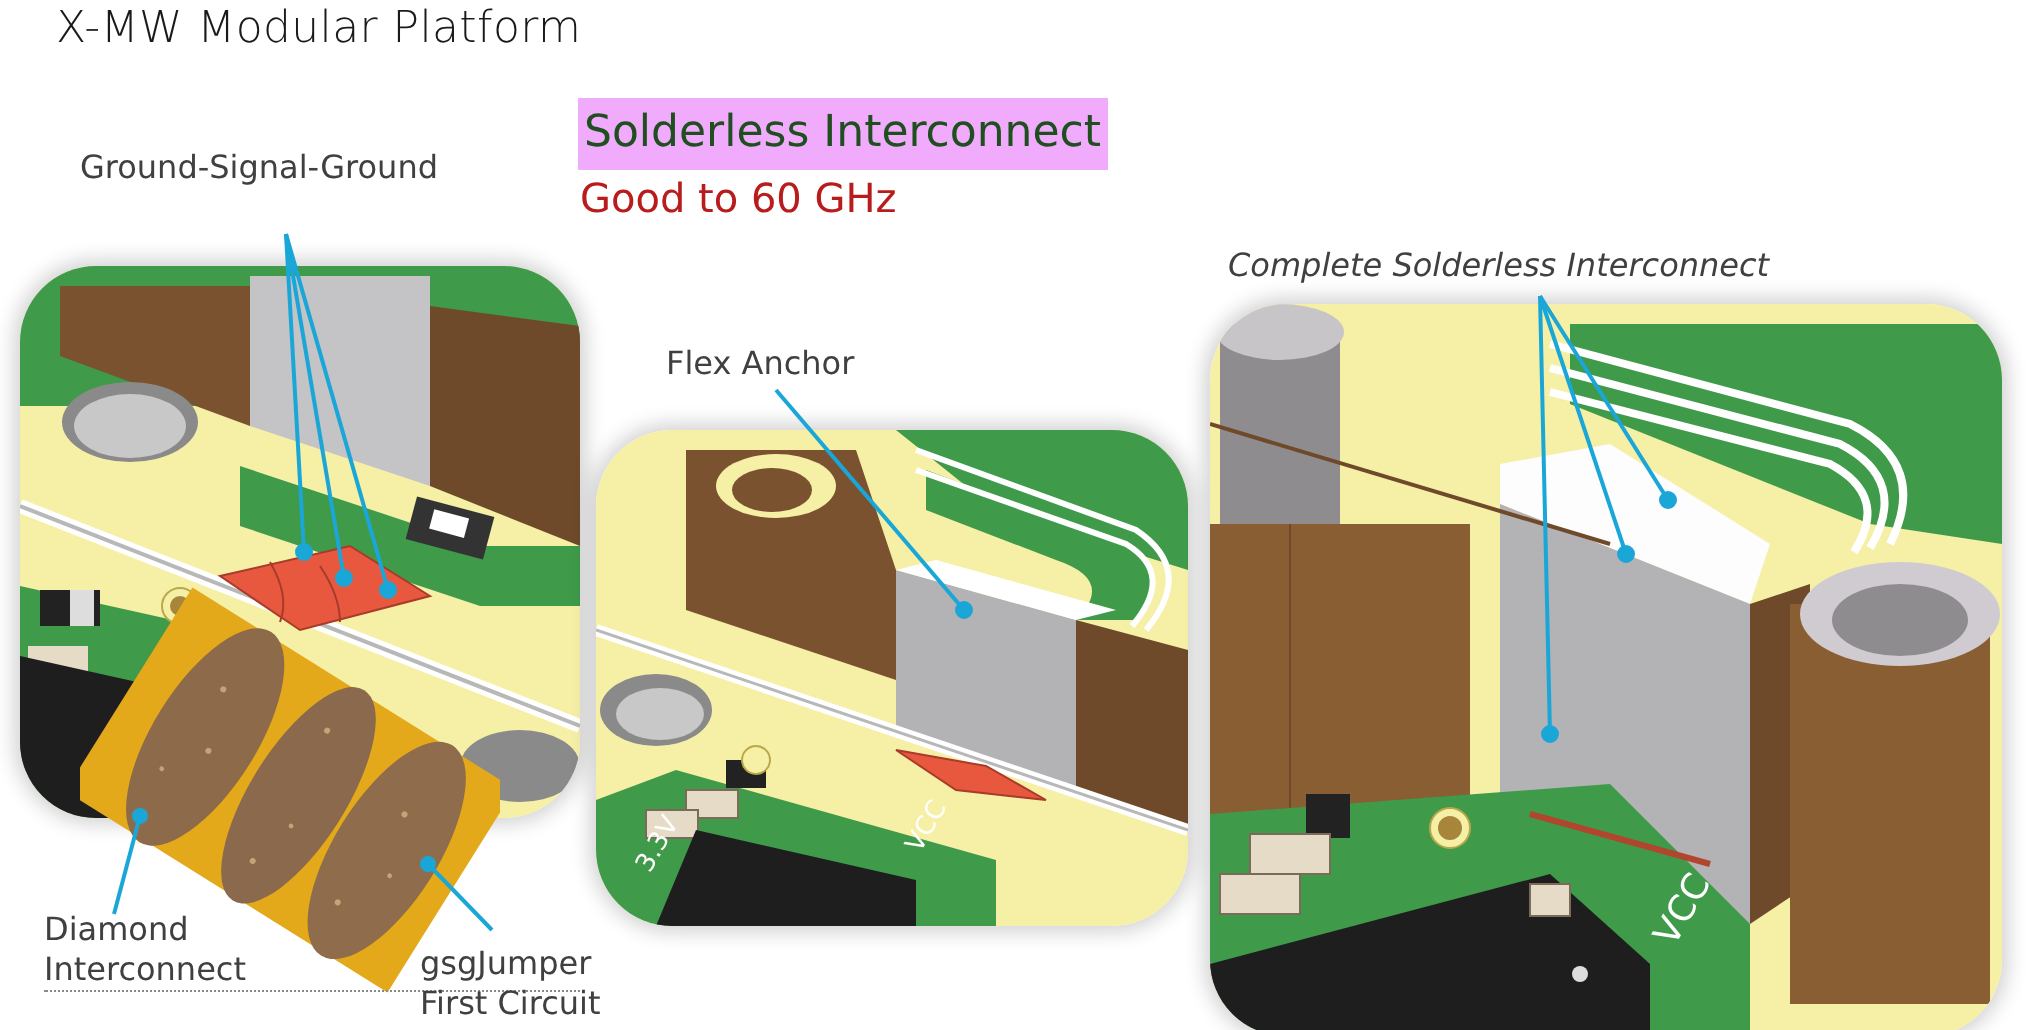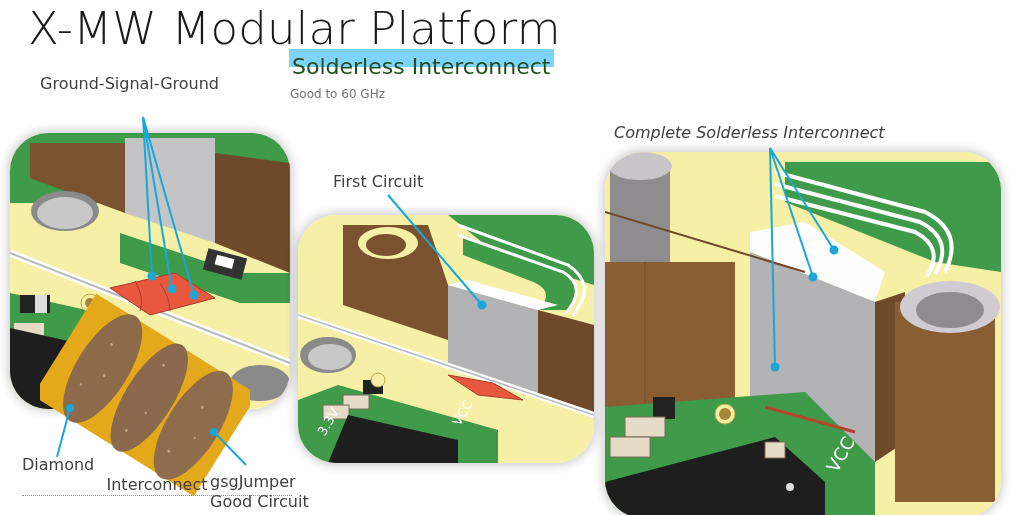--- a/index.html
+++ b/index.html
@@ -1,28 +1,28 @@
 <!DOCTYPE html>
 <html><head>
 <meta charset="utf-8">
 <style>
   html, body { margin: 0; padding: 0; background: #ffffff; }
   body { width: 1013px; height: 515px; position: relative; overflow: hidden;
          font-family: "DejaVu Sans", "Liberation Sans", sans-serif; color: #404040; }
   .abs { position: absolute; }
-  .title { left: 28px; top: 2px; font-size: 45px; font-weight: 300; color: #1a1a1a;
+  .title { left: 28px; top: 2px; font-size: 22px; font-weight: 300; color: #1a1a1a;
            letter-spacing: 0.2px; white-space: nowrap; font-family: "DejaVu Sans", sans-serif; }
-  .highlight { left: 289px; top: 49px; height: 18px; padding: 0 3px; line-height: 35px;
-               font-size: 22px; color: #1f4e1f; background: #7dd3fc; white-space: nowrap; }
-  .sub { left: 290px; top: 87px; font-size: 12px; color: #737373; white-space: nowrap; }
+  .highlight { left: 289px; top: 49px; height: 36px; padding: 0 3px; line-height: 35px;
+               font-size: 22px; color: #1f4e1f; background: #f0abfc; white-space: nowrap; }
+  .sub { left: 290px; top: 87px; font-size: 20px; color: #b91c1c; white-space: nowrap; }
   .label { font-size: 16px; color: #404040; line-height: 20px; white-space: nowrap; }
   .panel { border-radius: 38px; background: #fff; overflow: hidden;
            box-shadow: 0 0 10px 3px rgba(0,0,0,0.18); }
   .panel svg { display: block; }
-  .dotted { border-bottom: 1px dotted #8a8a8a; text-align: center; }
+  .dotted { border-bottom: 1px dotted #8a8a8a; }
   svg.overlay { position: absolute; left: 0; top: 0; pointer-events: none; }
 </style>
 </head>
 <body>
 
 <div class="abs title">X-MW Modular Platform</div>
 <div class="abs highlight">Solderless Interconnect</div>
 <div class="abs sub">Good to 60 GHz</div>
 
 <div class="abs label" style="left:40px; top:74px;">
@@ -76,24 +76,24 @@
     </g>
   </g>
 </svg>
 
 <div class="abs label" style="left:22px; top:455px;">
   <div>Diamond</div>
   <div class="dotted" style="width:270px">Interconnect</div>
 </div>
 <div class="abs label" style="left:210px; top:472px;">
   <div>gsgJumper</div>
-  <div>Good Circuit</div>
+  <div>First Circuit</div>
 </div>
 
-<div class="abs label" style="left:333px; top:172px;">First Circuit</div>
+<div class="abs label" style="left:333px; top:172px;">Flex Anchor</div>
 
 <div class="abs panel" style="left:298px; top:215px; width:296px; height:248px;">
   <svg width="296" height="248" viewBox="0 0 296 248">
     <rect width="296" height="248" fill="#f6efa6"></rect>
     <polygon points="0,0 296,0 296,70 200,40 150,0" fill="#3f9a4a"></polygon>
     <path d="M165 20 L260 55 Q290 70 270 95 L240 95 Q260 75 230 65 L165 40 Z" fill="#3f9a4a"></path>
     <path d="M160 10 L270 50 Q300 70 275 100" stroke="#fff" stroke-width="3" fill="none"></path>
     <path d="M160 20 L265 57 Q290 72 268 98" stroke="#fff" stroke-width="3" fill="none"></path>
     <polygon points="45,10 130,10 150,70 150,125 45,90" fill="#7a5230"></polygon>
     <ellipse cx="90" cy="28" rx="30" ry="16" fill="#f6efa6"></ellipse>

